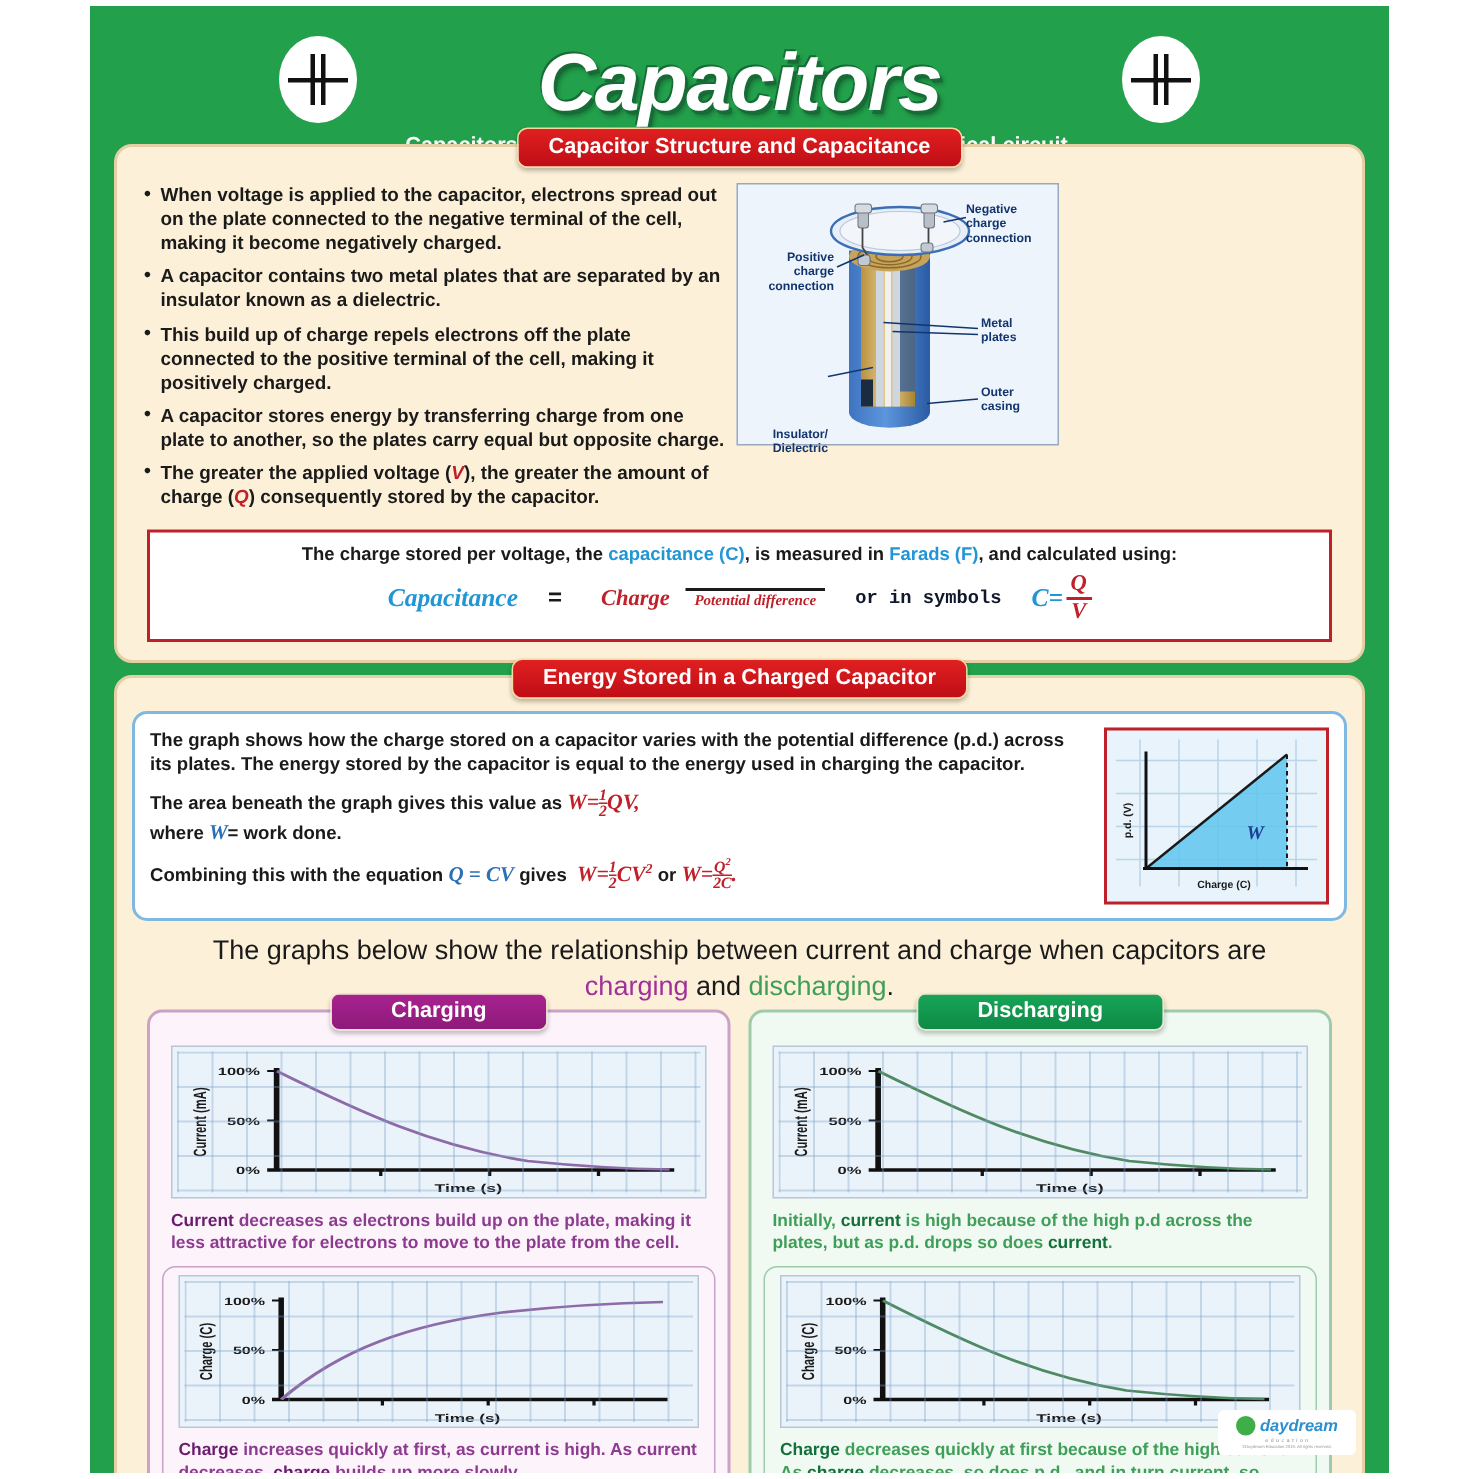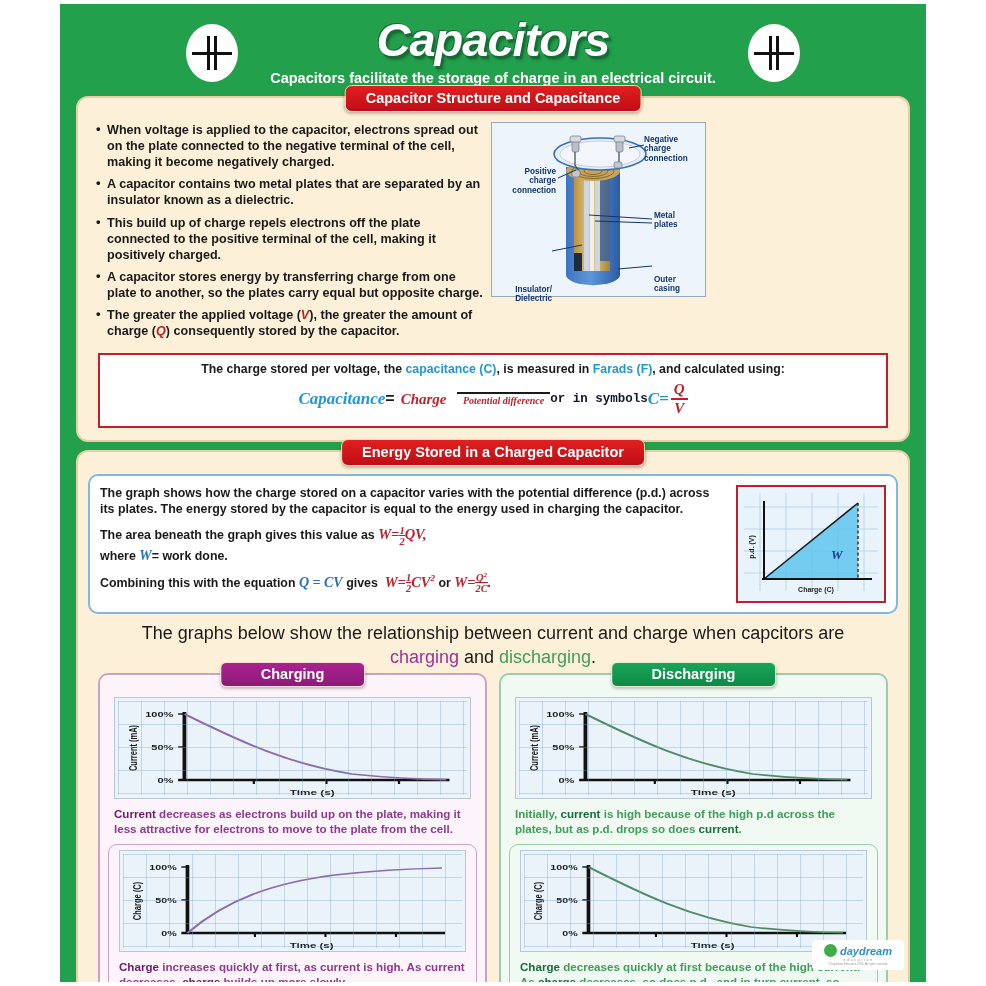--- a/index.html
+++ b/index.html
@@ -29,22 +29,22 @@
   .sym-inner { position: absolute; inset: 0; }
   .sym-inner .hbar {
     position: absolute; top: 28px; left: 6px; width: 40px; height: 3px; background: #111;
   }
   .sym-inner .p1, .sym-inner .p2 {
     position: absolute; top: 12px; width: 3px; height: 34px; background: #111;
   }
   .sym-inner .p1 { left: 21px; }
   .sym-inner .p2 { left: 28px; }
   .title {
-    text-align: center; font-size: 47px; font-weight: bold; font-style: italic;
-    color: #ffffff; letter-spacing: -1px; padding-top: 8px;
+    text-align: center; font-size: 54px; font-weight: bold; font-style: italic;
+    color: #ffffff; letter-spacing: -1px; padding-top: 20px;
     text-shadow: 2px 3px 0 #166b36, -1px -1px 0 #166b36, 3px 4px 3px rgba(0,0,0,.25);
   }
   .subtitle {
     text-align: center; color: #ffffff; font-size: 14.5px; font-weight: bold;
     margin-top: 3px;
   }
   
   .panel {
     position: relative;
     background: #fdf0d8;
@@ -86,21 +86,21 @@
   
   .fbox {
     margin: 8px 10px 2px 10px; background: #ffffff;
     border: 2px solid #c0202a; border-radius: 0;
     padding: 7px 10px 9px 10px; text-align: center;
   }
   .fbox-top { font-size: 12.3px; font-weight: bold; color: #1a1a1a; }
   .cyan { color: #2196d6; }
   .fbox-eq {
     display: flex; align-items: center; justify-content: center;
-    gap: 0; margin-top: 5px;
+    gap: 20px; margin-top: 5px;
   }
   .word-cap { color: #2196d6; font-style: italic; font-weight: bold; font-size: 17px;
     font-family: "Liberation Serif", serif; }
   .eqsign { font-size: 16px; font-weight: bold; color: #1a1a1a; }
   .frac { display: inline-block; text-align: center; }
   .frac .num {
     color: #c0202a; font-style: italic; font-weight: bold; font-size: 15px;
     font-family: "Liberation Serif", serif; padding: 0 6px 1px 6px;
   }
   .frac .den {
@@ -283,21 +283,21 @@
             <path d="M84 47 L66 55" stroke="#12356e" stroke-width="1" fill="none"></path>
             <path d="M97 92 L160 96" stroke="#12356e" stroke-width="1" fill="none"></path>
             <path d="M103 98 L160 100" stroke="#12356e" stroke-width="1" fill="none"></path>
             <path d="M90 122 L60 128" stroke="#12356e" stroke-width="1" fill="none"></path>
             <path d="M126 146 L160 143" stroke="#12356e" stroke-width="1" fill="none"></path>
           </svg>
           <div class="cap-label" style="left:152px; top:12px; width:58px;">Negative<br>charge<br>connection</div>
           <div class="cap-label" style="left:6px; top:44px; width:58px; text-align:right;">Positive<br>charge<br>connection</div>
           <div class="cap-label" style="left:162px; top:88px; width:48px;">Metal<br>plates</div>
           <div class="cap-label" style="left:2px; top:118px; width:58px; text-align:right;margin-top:44px;">Insulator/<br>Dielectric</div>
-          <div class="cap-label" style="left:162px; top:152px; width:48px;">Outer<br>casing</div>
+          <div class="cap-label" style="left:162px; top:134px; width:48px;">Outer<br>casing</div>
         </div>
       </div>
 
       <div class="fbox">
         <div class="fbox-top"><span>The charge stored per voltage, the </span><span class="cyan">capacitance (C)</span><span>, is measured in </span><span class="cyan">Farads (F)</span><span>, and calculated using:</span></div>
         <div class="fbox-eq">
           <span class="word-cap">Capacitance</span>
           <span class="eqsign">=</span>
           <span class="frac">
             <span class="num">Charge</span>

